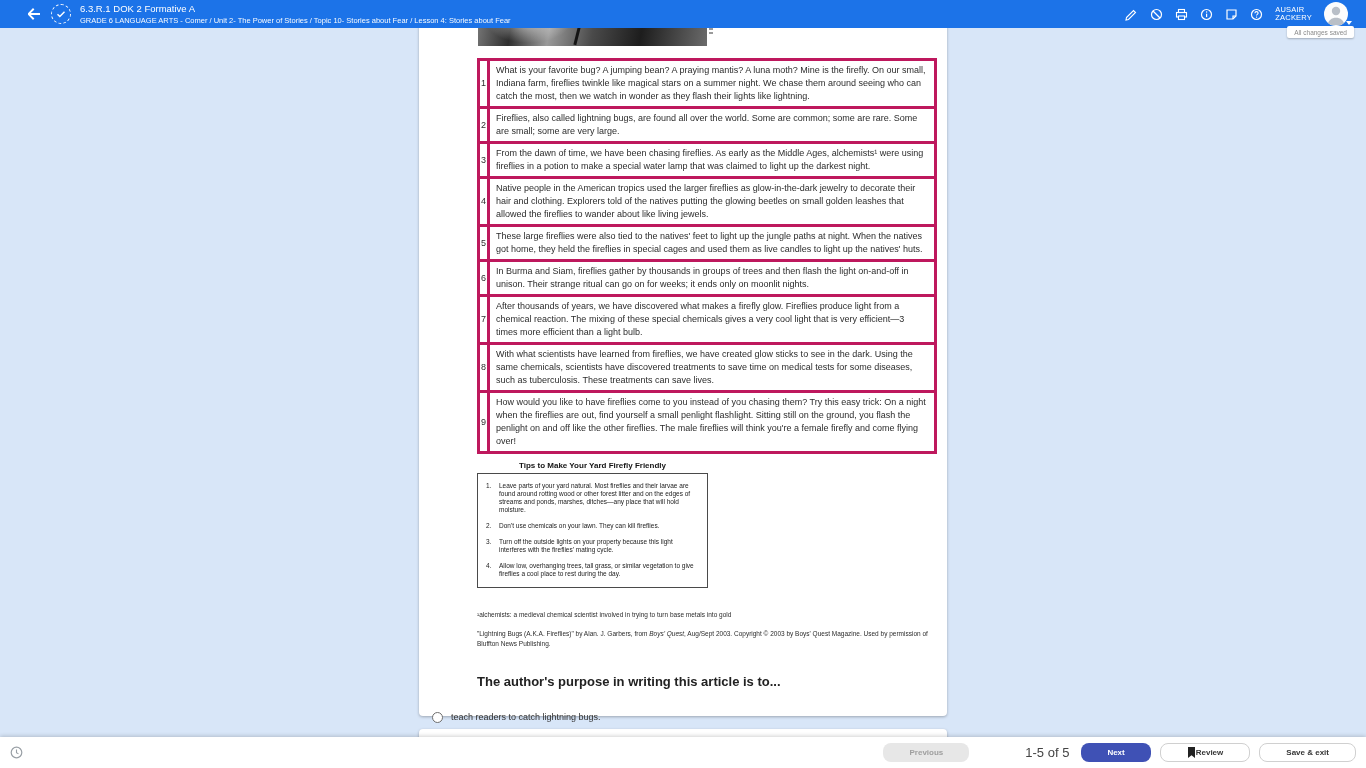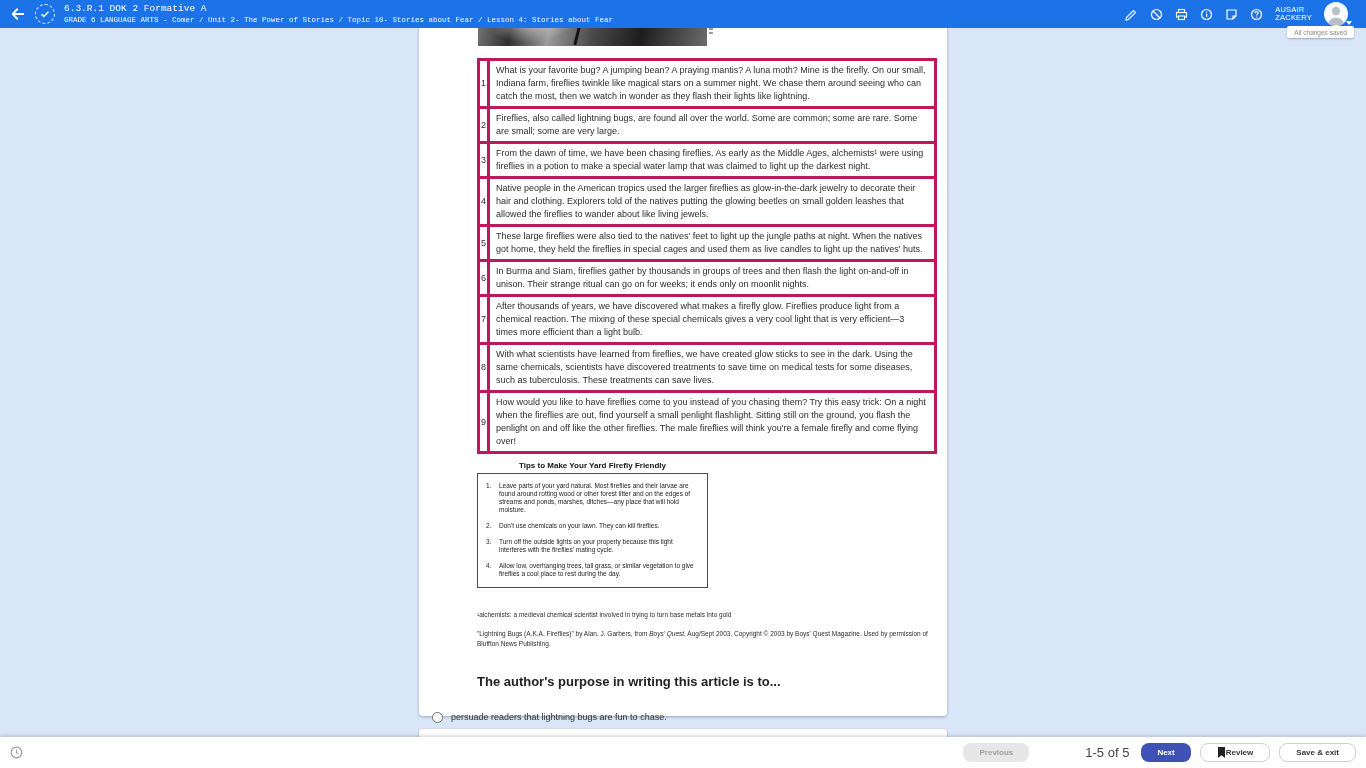--- a/index.html
+++ b/index.html
@@ -5,21 +5,21 @@
 <style>
   * { margin:0; padding:0; box-sizing:border-box; }
   html,body { width:1366px; height:768px; }
   body { font-family:"Liberation Sans", sans-serif; background:#d8e6f8; overflow:hidden; }
 
   .stage { position:relative; width:1366px; height:768px; background:#d8e6f8; overflow:hidden; }
 
   
   header { position:absolute; top:0; left:0; right:0; height:28px; background:#1c73e8; z-index:20;
            display:flex; align-items:center; color:#fff; }
-  .hdr-left { display:flex; align-items:center; gap:9px; padding-left:10px; min-width:0;font-family:Liberation Mono, monospace; }
+  .hdr-left { display:flex; align-items:center; gap:9px; padding-left:26px; min-width:0; }
   .back-btn { width:16px; height:16px; display:flex; align-items:center; justify-content:center; cursor:pointer; flex:none; }
   .badge { width:20px; height:20px; border-radius:50%; border:1.4px dashed #fff; display:flex;
            align-items:center; justify-content:center; flex:none; }
   .hdr-titles { line-height:1; white-space:nowrap; }
   .hdr-title { font-size:9.5px; font-weight:500; margin-bottom:3.5px; }
   .hdr-crumb { font-size:7.5px; opacity:.96; }
   .hdr-right { margin-left:auto; display:flex; align-items:center; gap:12px; padding-right:18px; flex:none; }
   .hicon { width:13px; height:13px; display:flex; align-items:center; justify-content:center; cursor:pointer; }
   .user-name { font-size:7.5px; line-height:8.5px; font-weight:500; letter-spacing:.2px; }
   .avatar { width:24px; height:24px; border-radius:50%; background:#fdfdfd; position:relative; cursor:pointer;
@@ -66,21 +66,21 @@
   .option-label { font-size:9px; color:#333; }
 
   .next-card-sliver { position:absolute; left:419px; top:729px; width:528px; height:30px; background:#fff;
                       border-radius:4px 4px 0 0; box-shadow:0 1px 3px rgba(0,0,0,.28); z-index:5; }
 
   
   footer { position:absolute; left:0; right:0; bottom:0; height:31px; background:#fff; z-index:30;
            display:flex; align-items:center; box-shadow:0 -1px 4px rgba(0,0,0,.18); padding:0 10px; }
   .timer-icon { width:13px; height:13px; cursor:pointer; }
   .foot-right { margin-left:auto; display:flex; align-items:center; gap:9px; }
-  .btn { font-family:inherit; font-size:8px; font-weight:bold; border-radius:8px; height:19px; padding:0 16px;
+  .btn { font-family:inherit; font-size:8px; font-weight:bold; border-radius:8px; height:19px; padding:0 26px;
          border:none; cursor:pointer; display:flex; align-items:center; }
   .btn-prev { background:#e7e7e7; color:#9f9f9f; cursor:default; }
   .counter { font-size:13px; color:#444; padding:0 3px;margin-left:44px; }
   .btn-next { background:#3f51b5; color:#fff; }
   .btn-outline { background:#fff; border:1px solid #d0d0d0; color:#363636; }
 </style>
 </head>
 <body>
 
 <div class="stage">
@@ -153,20 +153,24 @@
           </div>
       </div>
 
       <div class="footnote">¹alchemists: a medieval chemical scientist involved in trying to turn base metals into gold</div>
       <div class="attribution"><span>"Lightning Bugs (A.K.A. Fireflies)" by Alan. J. Garbers, from </span><i>Boys' Quest</i><span>, Aug/Sept 2003. Copyright © 2003 by Boys' Quest Magazine. Used by permission of Bluffton News Publishing.</span></div>
 
       <div class="prompt">The author's purpose in writing this article is to...</div>
     </div>
 
     <div class="options">
+      <div class="option">
+          <span class="radio"></span>
+          <span class="option-label">teach readers to catch lightning bugs.</span>
+        </div>
       <div class="option">
           <span class="radio"></span>
           <span class="option-label">persuade readers that lightning bugs are fun to chase.</span>
         </div>
       <div class="option">
           <span class="radio"></span>
           <span class="option-label">give examples of how useful lightning bugs are to mankind.</span>
         </div>
     </div>
   </div>

